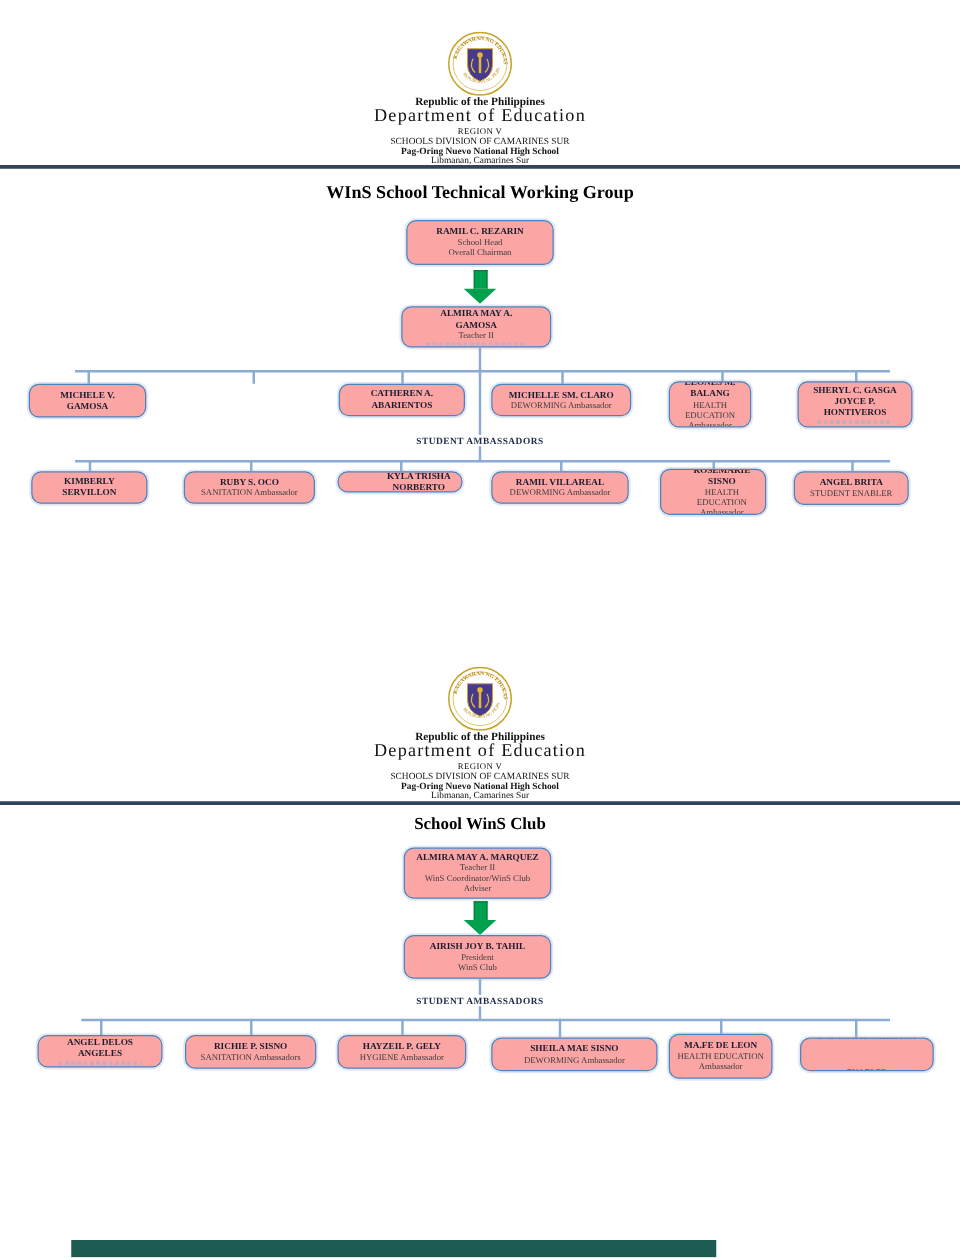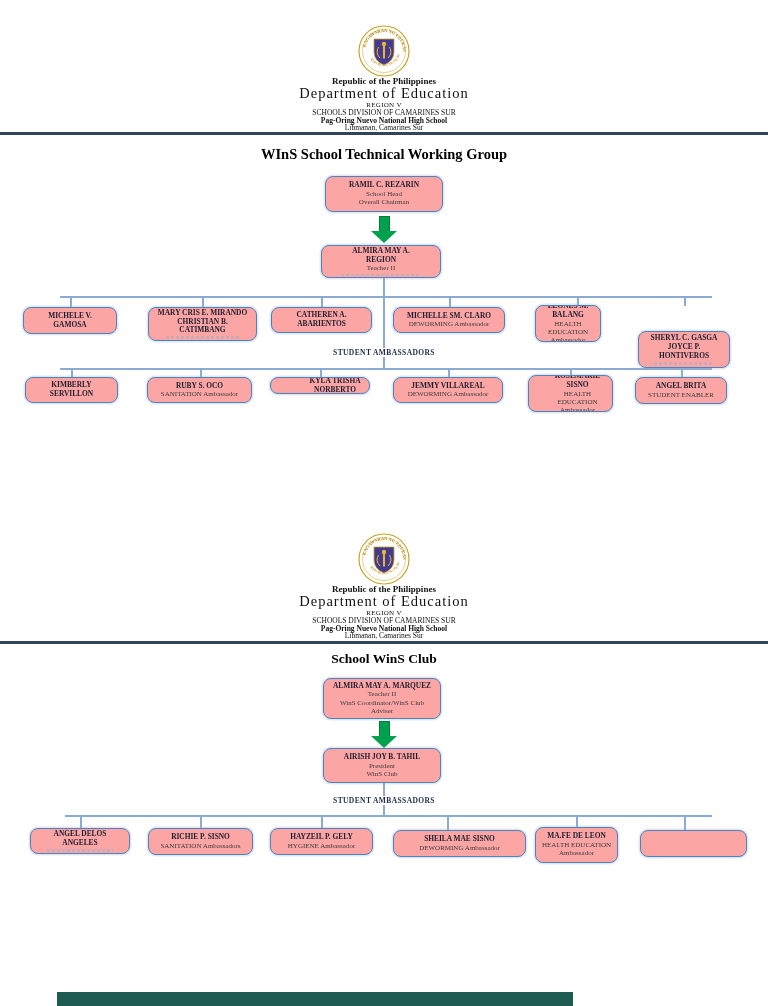--- a/index.html
+++ b/index.html
@@ -65,58 +65,52 @@
 Overall Chairman</div>
   </div>
 
   <div class="arrow" style="left:371px;top:216px;">
     <div class="arrow-shaft"></div>
       <div class="arrow-head"></div>
   </div>
 
   <div class="obox" style="left:321px;top:245px;width:120px;height:33px;">
     <div class="oname">ALMIRA MAY A.
-REGION</div>
+GAMOSA</div>
     <div class="osub">Teacher II</div>
     <div class="fade"></div>
   </div>
 
   <div class="vline" style="left:383px;top:278px;height:91px;"></div>
   <div class="hline" style="left:60px;top:296px;width:652px;"></div>
   <div class="drop" style="left:70px;top:296px;height:11px;"></div>
   <div class="drop" style="left:202px;top:296px;height:11px;"></div>
   <div class="drop" style="left:321px;top:296px;height:11px;"></div>
   <div class="drop" style="left:449px;top:296px;height:11px;"></div>
   <div class="drop" style="left:577px;top:296px;height:10px;"></div>
   <div class="drop" style="left:684px;top:296px;height:10px;"></div>
 
   <div class="obox" style="left:23px;top:307px;width:94px;height:27px;">
     <div class="oname">MICHELE V.
 GAMOSA</div>
   </div>
-  <div class="obox" style="left:148px;top:307px;width:109px;height:34px;">
-    <div class="oname">MARY CRIS E. MIRANDO
-CHRISTIAN B.
-CATIMBANG</div>
-    <div class="fade"></div>
-  </div>
   <div class="obox" style="left:271px;top:307px;width:101px;height:26px;">
     <div class="oname">CATHEREN A.
 ABARIENTOS</div>
   </div>
   <div class="obox" style="left:393px;top:307px;width:112px;height:26px;">
     <div class="oname">MICHELLE SM. CLARO</div>
     <div class="osub">DEWORMING Ambassador</div>
   </div>
   <div class="obox" style="left:535px;top:305px;width:66px;height:37px;">
     <div class="oname">LEONES M. BALANG</div>
     <div class="osub">HEALTH EDUCATION
 Ambassador</div>
   </div>
-  <div class="obox" style="left:638px;top:305px;width:92px;height:37px;margin-top:26px;">
+  <div class="obox" style="left:638px;top:305px;width:92px;height:37px;">
     <div class="oname">SHERYL C. GASGA
 JOYCE P.
 HONTIVEROS</div>
     <div class="fade"></div>
   </div>
 
   <div class="amb-label" style="top:348px;">STUDENT AMBASSADORS</div>
 
   <div class="hline" style="left:60px;top:368px;width:652px;"></div>
   <div class="drop" style="left:71px;top:368px;height:9px;"></div>
@@ -132,21 +126,21 @@
   </div>
   <div class="obox" style="left:147px;top:377px;width:105px;height:26px;">
     <div class="oname">RUBY S. OCO</div>
     <div class="osub">SANITATION Ambassador</div>
   </div>
   <div class="obox" style="left:270px;top:377px;width:100px;height:17px;padding-left:32px;">
     <div class="oname">KYLA TRISHA
 NORBERTO</div>
   </div>
   <div class="obox" style="left:393px;top:377px;width:110px;height:26px;">
-    <div class="oname">JEMMY VILLAREAL</div>
+    <div class="oname">RAMIL VILLAREAL</div>
     <div class="osub">DEWORMING Ambassador</div>
   </div>
   <div class="obox" style="left:528px;top:375px;width:85px;height:37px;padding-left:16px;">
     <div class="oname">ROSEMARIE SISNO</div>
     <div class="osub">HEALTH EDUCATION
 Ambassador</div>
   </div>
   <div class="obox" style="left:635px;top:377px;width:92px;height:27px;">
     <div class="oname">ANGEL BRITA</div>
     <div class="osub">STUDENT ENABLER</div>

